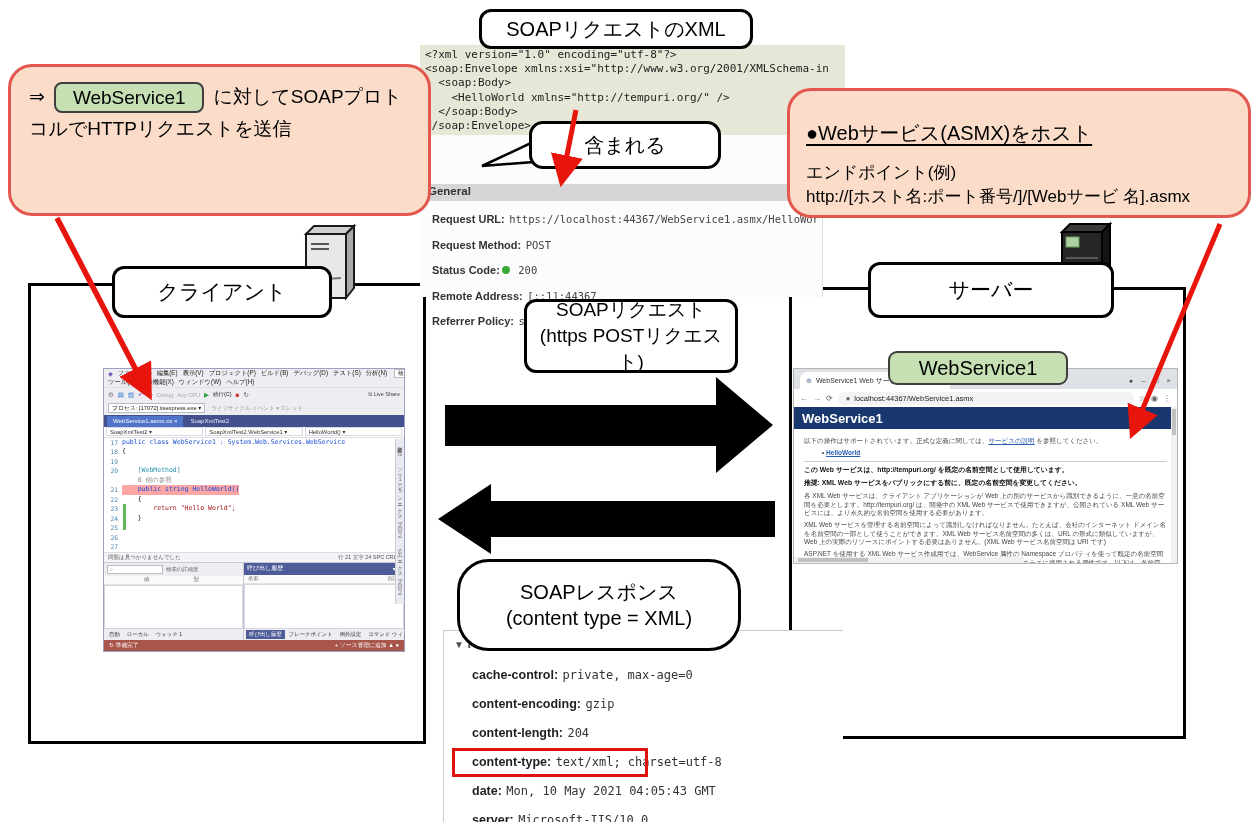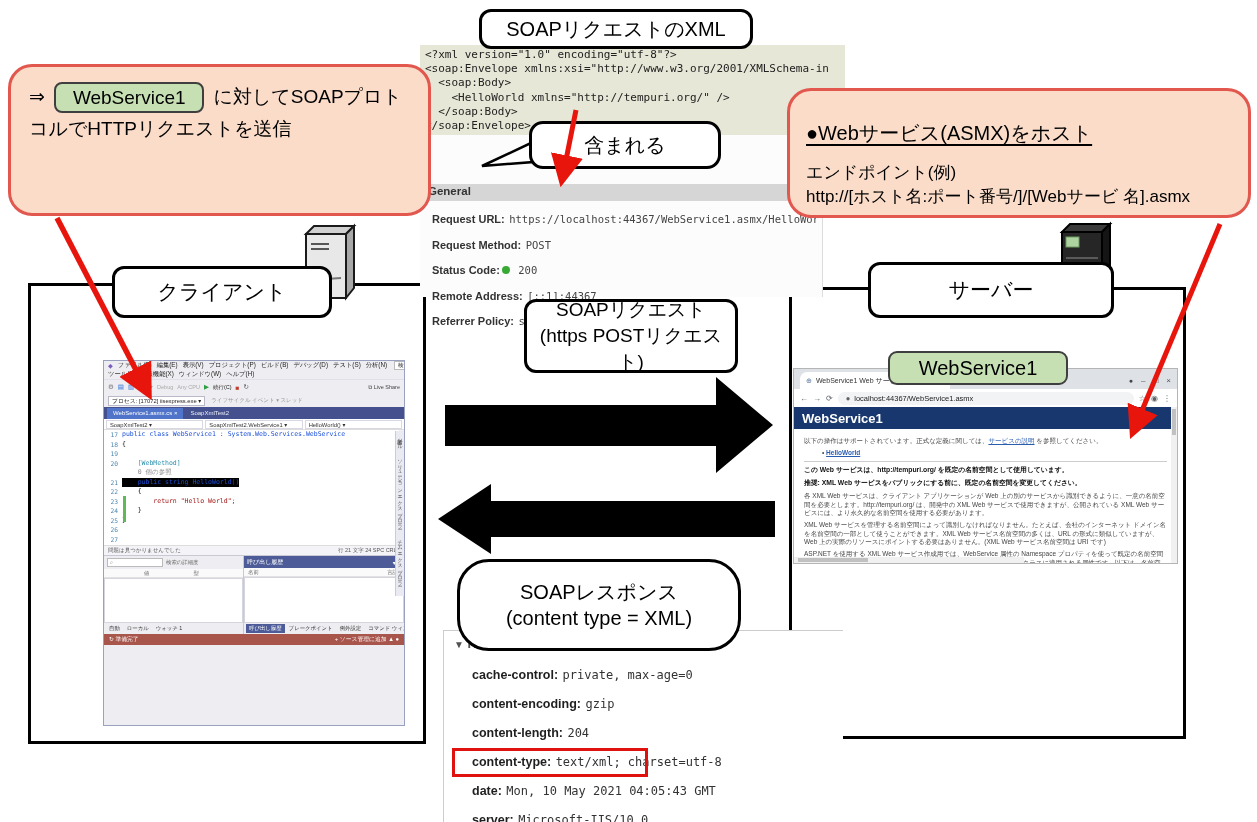--- a/index.html
+++ b/index.html
@@ -168,21 +168,21 @@
     <rect x="10" y="12" width="40" height="64" fill="#e8e8e8" stroke="#1a1a1a" stroke-width="2"></rect>
     <line x1="15" y1="22" x2="33" y2="22" stroke="#555" stroke-width="2"></line>
     <line x1="15" y1="27" x2="33" y2="27" stroke="#555" stroke-width="2"></line>
     <line x1="15" y1="58" x2="45" y2="56" stroke="#777" stroke-width="2"></line>
     <circle cx="17" cy="68" r="2.2" fill="#666"></circle>
   </svg>
   <div class="abs jpbox" style="left:112px;top:266px;width:220px;height:52px;z-index:5;font-size:21px">
     <span>クライアント</span>
   </div>
 
-  <div class="abs vs" style="left:103px;top:360px;width:302px;height:366px;z-index:3">
+  <div class="abs vs" style="left:103px;top:368px;width:302px;height:284px;z-index:3">
     <div class="vsrow vsmenu">
       <span style="color:#7b5cbf">◆</span>
       <span>ファイル(F)</span>
       <span>編集(E)</span>
       <span>表示(V)</span>
       <span>プロジェクト(P)</span>
       <span>ビルド(B)</span>
       <span>デバッグ(D)</span>
       <span>テスト(S)</span>
       <span>分析(N)</span>
@@ -221,21 +221,21 @@
       <span class="navdd"><i style="font-style:normal">SoapXmlTest2</i> ▾</span>
       <span class="navdd"><i style="font-style:normal">SoapXmlTest2.WebService1</i> ▾</span>
       <span class="navdd"><i style="font-style:normal">HelloWorld()</i> ▾</span>
     </div>
     <div class="vscode">
       <div class="cl"><span class="ln">17</span><span class="ct c-kw">public class WebService1 : System.Web.Services.WebService</span></div>
       <div class="cl"><span class="ln">18</span><span class="ct c-plain">{</span></div>
       <div class="cl"><span class="ln">19</span><span class="ct c-plain"></span></div>
       <div class="cl"><span class="ln">20</span><span class="ct c-attr">    [WebMethod]</span></div>
       <div class="cl"><span class="ln"></span><span class="ct c-lens">    0 個の参照</span></div>
-      <div class="cl"><span class="ln">21</span><span class="ct c-kw" style="background:#000000">    public string HelloWorld()</span></div>
+      <div class="cl"><span class="ln">21</span><span class="ct c-kw" style="background:#fca5a5">    public string HelloWorld()</span></div>
       <div class="cl"><span class="ln">22</span><span class="ct c-plain">    {</span></div>
       <div class="cl"><span class="ln">23</span><span class="ct c-str">        return "Hello World";</span></div>
       <div class="cl"><span class="ln">24</span><span class="ct c-plain">    }</span></div>
       <div class="cl"><span class="ln">25</span><span class="ct c-plain">}</span></div>
       <div class="cl"><span class="ln">26</span><span class="ct c-plain"></span></div>
       <div class="cl"><span class="ln">27</span><span class="ct c-plain"></span></div>
       <span class="abs" style="left:19px;top:66px;width:3px;height:26px;background:#5fb85a"></span>
       <span class="abs" style="right:0;top:0;width:5px;height:100%;background:#f0f0f4"></span>
     </div>
     <div class="vsmsg">

